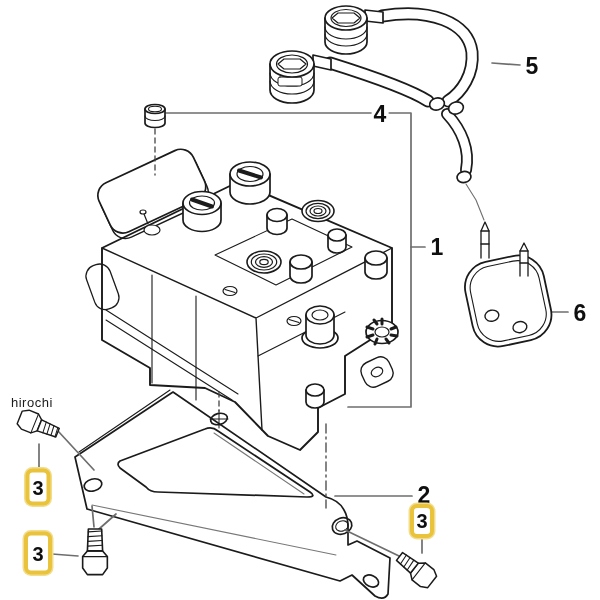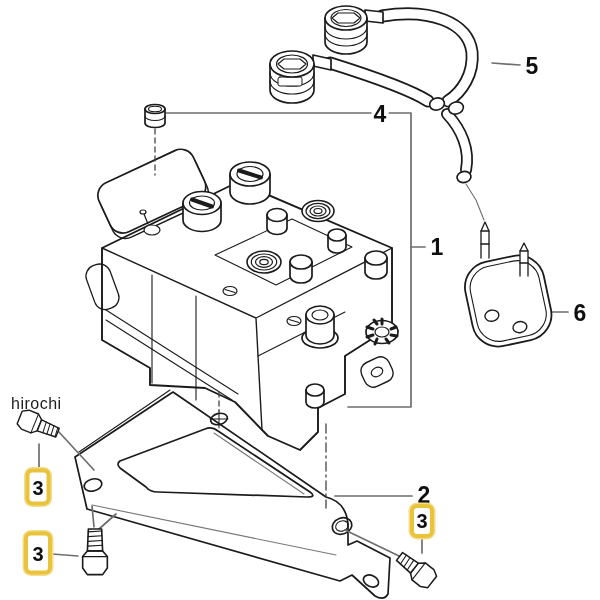--- a/index.html
+++ b/index.html
@@ -5,21 +5,21 @@
   html,body{margin:0;padding:0;background:#fff;}
   #stage{position:relative;width:600px;height:600px;background:#fff;overflow:hidden;
          font-family:"Liberation Sans", sans-serif;}
   #stage svg{position:absolute;left:0;top:0;}
   .num{position:absolute;transform:translate(-50%,-50%);font-weight:bold;font-size:23px;
        line-height:1;color:#0f0f0f;background:#fff;padding:0 2px;}
   .hl{position:absolute;transform:translate(-50%,-50%);box-sizing:border-box;
       display:flex;align-items:center;justify-content:center;background:#fff;
       border:4px solid #e9c33b;border-radius:7px;box-shadow:0 0 0 1.5px #f3dd8d;
       font-weight:bold;font-size:20px;color:#0f0f0f;line-height:1;}
-  .watermark{position:absolute;left:11px;top:395px;font-size:16px;font-weight:500;
+  .watermark{position:absolute;left:11px;top:395px;font-size:13px;font-weight:500;
       color:#1b1b1b;letter-spacing:.5px;}
 </style>
 </head>
 <body>
 
 <div id="stage">
 <svg width="600" height="600" viewBox="0 0 600 600">
   <g fill="none" stroke="#1b1b1b" stroke-width="1.7" stroke-linejoin="round" stroke-linecap="round">
 
     <g>

